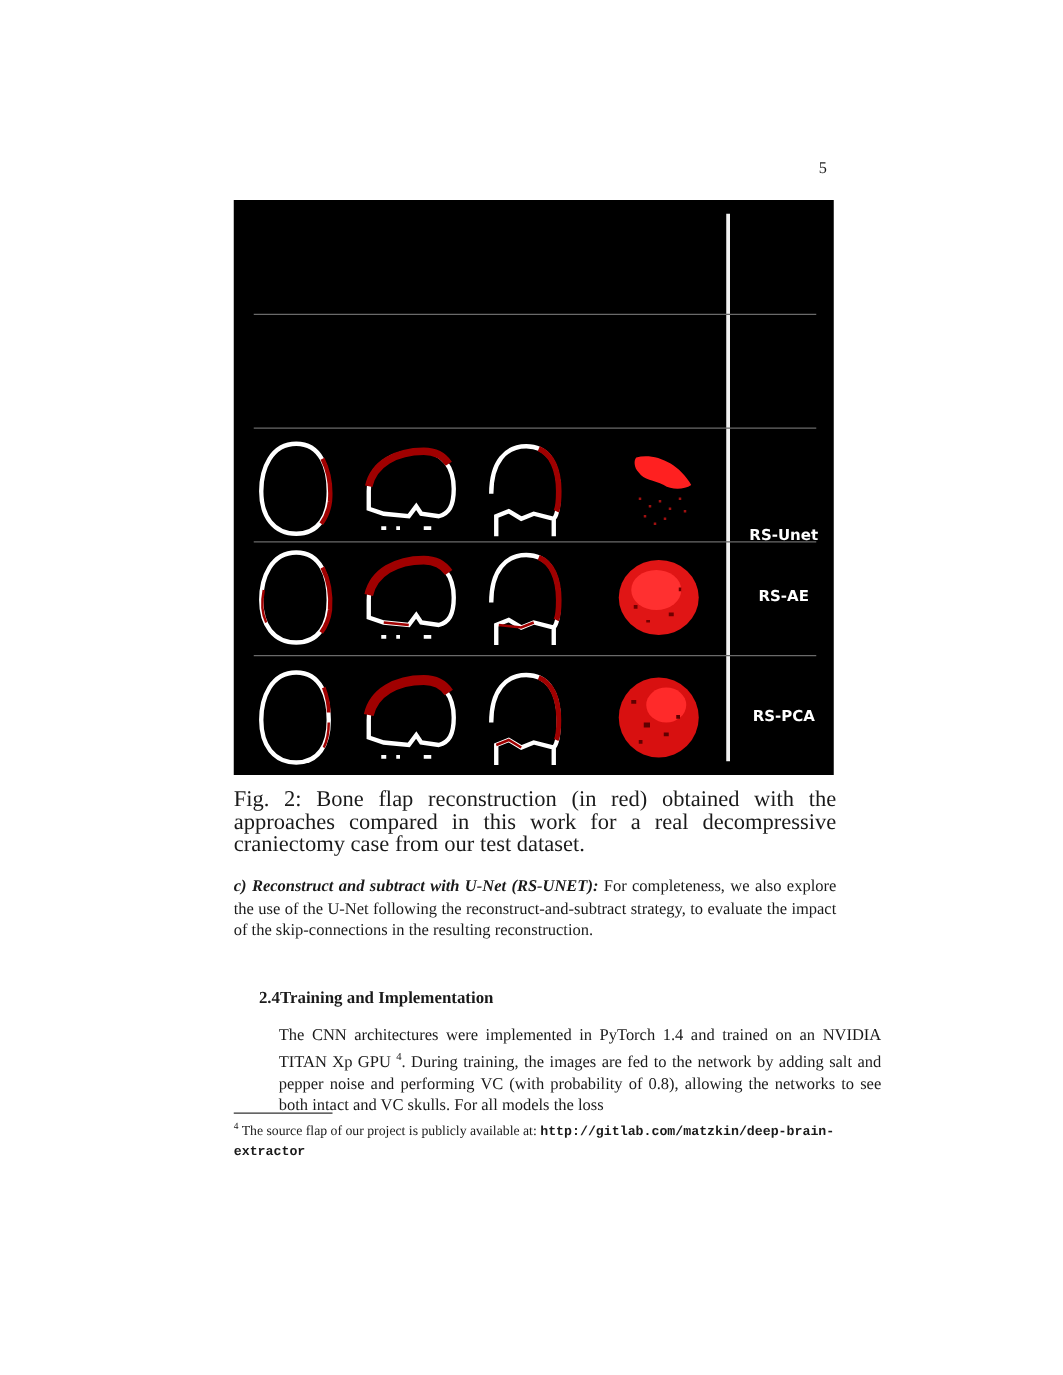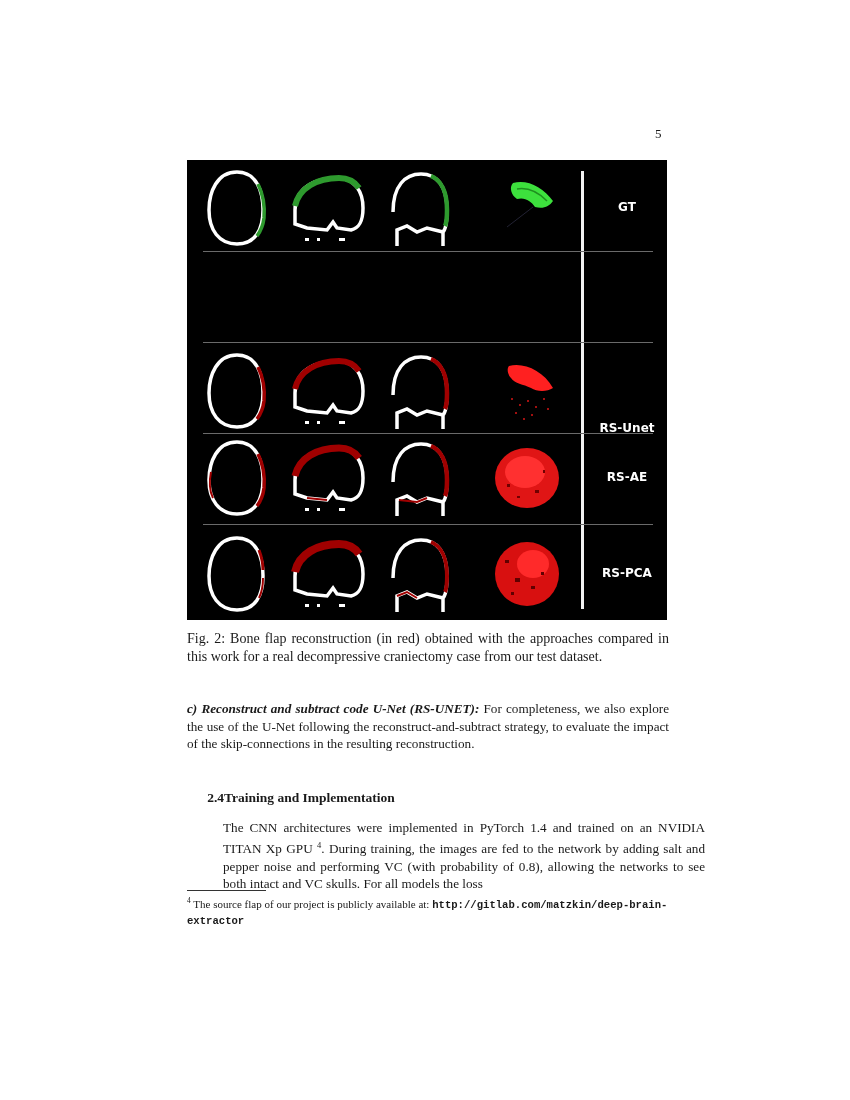--- a/index.html
+++ b/index.html
@@ -7,21 +7,21 @@
            font-family: "DejaVu Serif", "Liberation Serif", serif; color: #1a1a1a; }
     .page-number { position: absolute; top: 126px; left: 655px; font-size: 13px;
                    font-family: "Liberation Serif", serif; }
     .figure { position: absolute; left: 187px; top: 160px; width: 480px; height: 460px; background: #000; }
     .row { position: absolute; left: 0; width: 395px; height: 92px; }
     .sep { position: absolute; left: 16px; width: 450px; height: 1px; background: #6a6a6a; }
     .vline { position: absolute; left: 394px; top: 11px; width: 3px; height: 438px; background: #f2f2f2; }
     .row-label { position: absolute; left: 400px; width: 80px; text-align: center; color: #fff;
                  font-family: "DejaVu Sans", sans-serif; font-weight: bold; font-size: 12px; }
     .panel { position: absolute; }
-    .caption { position: absolute; left: 187px; top: 630px; width: 482px; font-size: 14px;
+    .caption { position: absolute; left: 187px; top: 630px; width: 482px; font-size: 18px;
                line-height: 18px; font-family: "Liberation Serif", serif; text-align: justify; }
     .para { position: absolute; left: 187px; width: 482px; font-size: 13.2px; line-height: 17.6px;
             font-family: "Liberation Serif", serif; text-align: justify; }
     .para b i, .para .runin { font-weight: bold; font-style: italic; }
     .heading { position: absolute; left: 187px; top: 790px; font-size: 13.5px; font-weight: bold;
                font-family: "Liberation Serif", serif; }
     .heading .num { display: inline-block; width: 37px; text-align: right; }
     .fn-rule { position: absolute; left: 187px; top: 890px; width: 79px; height: 1px; background: #333; }
     .footnote { position: absolute; left: 187px; top: 893px; width: 485px; font-size: 11px;
                 line-height: 15px; font-family: "Liberation Serif", serif; }
@@ -30,43 +30,20 @@
     .para sup { font-size: 8.5px; }
   </style>
 </head>
 <body>
 
 <div class="page-number">5</div>
 
 <div class="figure">
   <div class="vline"></div>
 
-  <div class="row" style="top:0;">
-    <svg class="panel" style="left:18px;top:8px;" width="64" height="80">
-      <path d="M32 4 C12 4 4 24 4 42 C4 62 14 76 32 76 C50 76 58 62 58 42 C58 24 52 4 32 4 Z" fill="none" stroke="#fff" stroke-width="3.5"></path>
-      <path d="M53 16 C58 26 60 38 59 50 C58 58 55 64 52 68" fill="none" stroke="#2e9a2e" stroke-width="3.5"></path>
-    </svg>
-    <svg class="panel" style="left:100px;top:10px;" width="82" height="76">
-      <path d="M8 40 C8 18 28 8 50 8 C68 8 76 22 76 38 C76 52 72 58 64 60 L50 58 L46 52 L40 60 L20 58 L8 54 Z" fill="none" stroke="#fff" stroke-width="3.5"></path>
-      <path d="M8 36 C12 18 30 8 52 8 C62 8 68 12 72 18" fill="none" stroke="#2e9a2e" stroke-width="6"></path>
-      <rect x="18" y="68" width="4" height="3" fill="#fff"></rect>
-        <rect x="30" y="68" width="3" height="3" fill="#fff"></rect>
-        <rect x="52" y="68" width="6" height="3" fill="#fff"></rect>
-    </svg>
-    <svg class="panel" style="left:200px;top:8px;" width="66" height="80">
-      <path d="M6 44 C6 18 18 6 34 6 C50 6 60 18 60 42 C60 56 58 62 56 64 L40 60 L30 64 L20 58 L10 62 L10 78 M56 64 L56 78" fill="none" stroke="#fff" stroke-width="3.5"></path>
-      <path d="M44 8 C54 12 60 24 60 42 C60 50 59 56 58 58" fill="none" stroke="#2e9a2e" stroke-width="4.5"></path>
-    </svg>
-    <svg class="panel" style="left:310px;top:15px;" width="70" height="60">
-      <path d="M16 8 C30 4 46 12 56 26 C52 32 46 34 38 32 C34 26 28 22 20 24 C14 20 12 12 16 8 Z" fill="#3de03d"></path>
-      <path d="M20 14 C32 12 42 18 50 26" fill="none" stroke="#1f8f1f" stroke-width="1.5"></path>
-      <line x1="36" y1="32" x2="10" y2="52" stroke="#223" stroke-width="1"></line>
-    </svg>
-    <div class="row-label" style="top:40px;">GT</div>
-  </div>
   <div class="sep" style="top:91px;"></div>
 
   <div class="sep" style="top:182px;"></div>
 
   <div class="row" style="top:183px;">
     <svg class="panel" style="left:18px;top:8px;" width="64" height="80">
       <path d="M32 4 C12 4 4 24 4 42 C4 62 14 76 32 76 C50 76 58 62 58 42 C58 24 52 4 32 4 Z" fill="none" stroke="#fff" stroke-width="3.5"></path>
       <path d="M53 16 C58 26 60 38 59 50 C58 58 55 64 52 68" fill="none" stroke="#a00000" stroke-width="3.5"></path>
     </svg>
     <svg class="panel" style="left:100px;top:10px;" width="82" height="76">
@@ -159,20 +136,20 @@
           <rect x="54" y="38" width="3" height="3"></rect>
           <rect x="24" y="58" width="3" height="3"></rect>
         </g>
     </svg>
     <div class="row-label" style="top:40px;">RS-PCA</div>
   </div>
 </div>
 
 <div class="caption">Fig. 2: Bone flap reconstruction (in red) obtained with the approaches compared in this work for a real decompressive craniectomy case from our test dataset.</div>
 
-<div class="para" style="top:700px;"><span class="runin">c) Reconstruct and subtract code U-Net (RS-UNET):</span><span> For completeness, we also explore the use of the U-Net following the reconstruct-and-subtract strategy, to evaluate the impact of the skip-connections in the resulting reconstruction.</span></div>
+<div class="para" style="top:700px;"><span class="runin">c) Reconstruct and subtract with U-Net (RS-UNET):</span><span> For completeness, we also explore the use of the U-Net following the reconstruct-and-subtract strategy, to evaluate the impact of the skip-connections in the resulting reconstruction.</span></div>
 
 <div class="heading"><span class="num">2.4</span><span>Training and Implementation</span></div>
 
 <div class="para" style="top:819px;margin-left:36px;"><span>The CNN architectures were implemented in PyTorch 1.4 and trained on an NVIDIA TITAN Xp GPU </span><sup>4</sup><span>. During training, the images are fed to the network by adding salt and pepper noise and performing VC (with probability of 0.8), allowing the networks to see both intact and VC skulls. For all models the loss</span></div>
 
 <div class="fn-rule"></div>
 <div class="footnote"><sup>4</sup><span> The source flap of our project is publicly available at: </span><span class="mono">http://gitlab.com/matzkin/deep-brain-extractor</span></div>
 
 </body></html>

